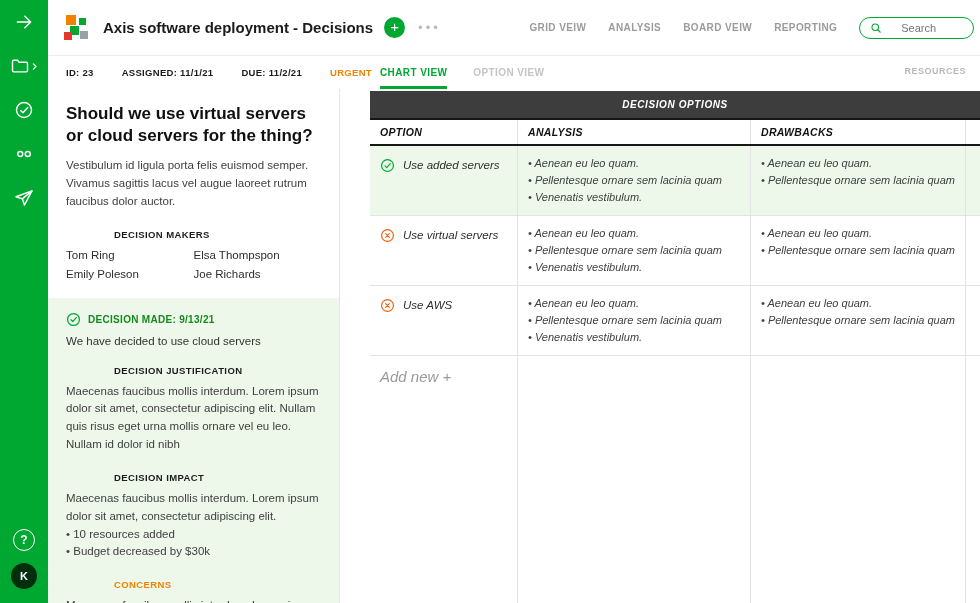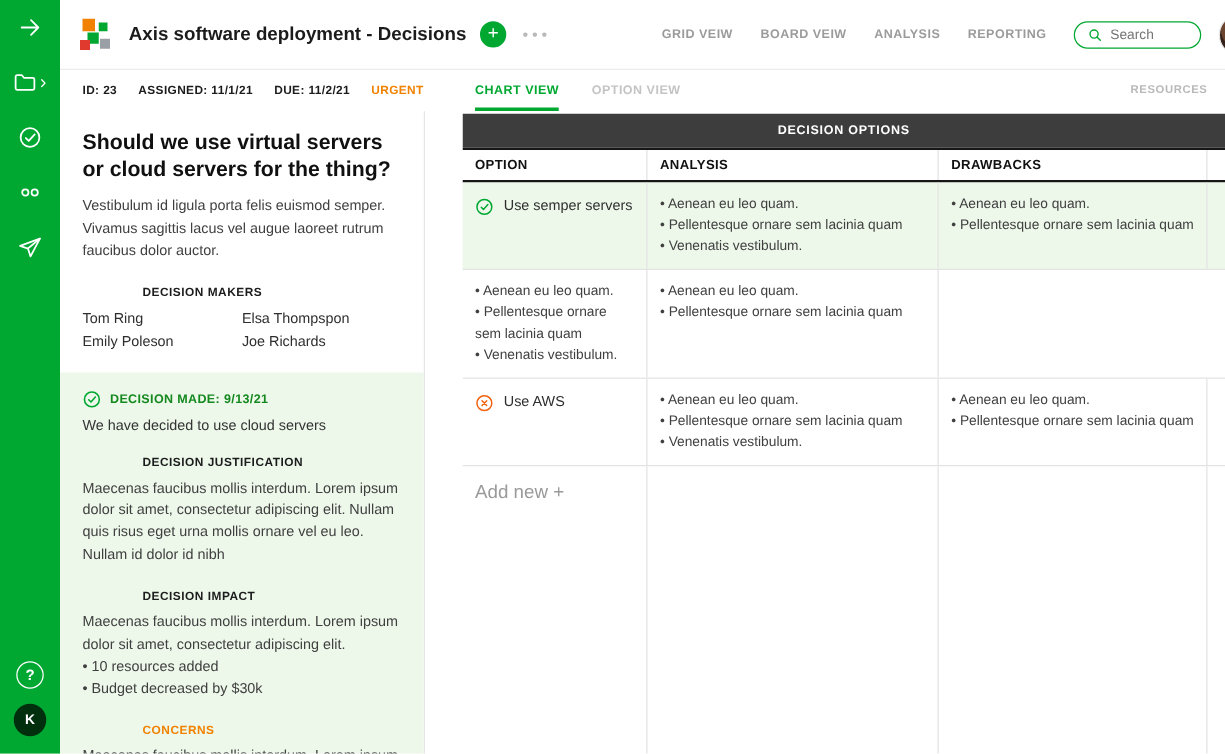--- a/index.html
+++ b/index.html
@@ -64,39 +64,39 @@
   .more-dots { margin-left: 13px; color: #B9B9B9; font-size: 13px; letter-spacing: 3px; cursor: pointer; }
   .nav { margin-left: auto; display: flex; height: 100%; gap: 22px; }
   .nav-item {
     display: flex; align-items: center; height: 100%;
     font-size: 10px; font-weight: bold; letter-spacing: 0.4px;
     color: #9B9B9B; cursor: pointer; white-space: nowrap;
   }
   .nav-item.active { color: var(--green); box-shadow: inset 0 -3px 0 var(--green); margin-top: 40px; }
   .search-pill {
     margin-left: 22px; height: 22px; border: 1px solid var(--green); border-radius: 12px;
-    display: flex; align-items: center; padding: 0 10px; gap: 6px; flex: 0 0 auto;
+    display: flex; align-items: center; padding: 0 10px; gap: 19px; flex: 0 0 auto;
   }
   .search-input {
     border: none; outline: none; width: 62px; font-size: 11px; color: #666;
     font-family: "Liberation Sans", sans-serif; background: transparent;
   }
   .avatar {
     margin-left: 14px; width: 34px; height: 34px; border-radius: 50%;
     border: 1px solid #E5E5E5; cursor: pointer; flex: 0 0 auto;
     background:
       radial-gradient(circle at 50% 36%, #E8B48F 0 33%, #6B4430 35% 58%, #33211A 60% 100%);
   }
 
   
   .subheader {
     position: absolute; left: 48px; top: 56px; right: 0; height: 33px;
     background: #fff; display: flex; align-items: center; padding: 0 16px 0 18px;
   }
-  .meta { display: flex; gap: 17px; align-items: center; }
+  .meta { display: flex; gap: 28px; align-items: center; }
   .meta-item { font-size: 9.5px; font-weight: bold; letter-spacing: 0.3px; color: #1C1C1C; white-space: nowrap; }
   .meta-item.urgent { color: var(--orange); }
   .view-tabs { position: absolute; left: 332px; top: 0; height: 100%; display: flex; gap: 26px; }
   .view-tab {
     display: flex; align-items: center; height: 100%;
     font-size: 10px; font-weight: bold; letter-spacing: 0.4px;
     color: #C4C4C4; cursor: pointer; white-space: nowrap;
   }
   .view-tab.active { color: var(--green); box-shadow: inset 0 -3px 0 var(--green); }
   .resources { position: absolute; right: 14px; top: 10px; font-size: 9px; font-weight: bold; letter-spacing: 0.5px; color: #B9B9B9; cursor: pointer; }
@@ -119,21 +119,21 @@
   .green-section { margin-top: 18px; flex: 1; background: var(--ltgreen); padding: 14px 18px; }
   .made-row { display: flex; align-items: center; gap: 7px; }
   .made-label { font-size: 10px; font-weight: bold; letter-spacing: 0.3px; color: #15891F; }
   .made-text { margin-top: 8px; font-size: 11.5px; color: #333; }
   .para { margin-top: 7px; font-size: 11.5px; color: #3F3F3F; line-height: 1.55; }
   .bullet-line { font-size: 11.5px; color: #3F3F3F; line-height: 1.55; }
 
   
   .right-panel {
     position: absolute; left: 370px; top: 89px; right: 0; bottom: 0;
-    background: #fff; display: flex; flex-direction: column; overflow: hidden;
+    background: #fff; display: flex; flex-direction: column; overflow: hidden; font-style: italic;
   }
   .dark-bar {
     margin-top: 2px; height: 27px; background: var(--darkbar); color: #fff;
     font-size: 10px; font-weight: bold; letter-spacing: 0.6px;
     display: flex; align-items: center; justify-content: center; flex: 0 0 auto;
   }
   .tbl-head {
     display: grid; grid-template-columns: 148px 233px 1fr 14px;
     border-top: 2px solid #161616; border-bottom: 2px solid #161616;
     height: 28px; align-items: center; flex: 0 0 auto;
@@ -210,22 +210,22 @@
       <span class="lg4"></span>
       <span class="lg5"></span>
   </div>
   <div class="title">Axis software deployment - Decisions</div>
   <div class="plus-btn">+</div>
   <div class="more-dots">•••</div>
 
   <div class="nav">
     <div class="nav-item active">DECISION 23</div>
     <div class="nav-item">GRID VEIW</div>
+    <div class="nav-item">ANALYSIS</div>
     <div class="nav-item">BOARD VEIW</div>
-    <div class="nav-item">ANALYSIS</div>
     <div class="nav-item">REPORTING</div>
   </div>
 
   <div class="search-pill">
     <svg width="12" height="12" viewBox="0 0 24 24" fill="none" stroke="#00A832" stroke-width="2.2" stroke-linecap="round">
         <circle cx="10.5" cy="10.5" r="6.5"></circle>
         <path d="M15.5 15.5L20.5 20.5"></path>
       </svg>
     <input class="search-input" type="text" placeholder="Search" style="">
   </div>
@@ -290,35 +290,42 @@
     <div class="th">DRAWBACKS</div>
     <div class="th-spacer"></div>
   </div>
 
   <div class="tbl-row highlight">
     <div class="cell opt-cell">
       <svg width="15" height="15" viewBox="0 0 24 24" fill="none" stroke="#00A832" stroke-width="1.9" stroke-linecap="round" stroke-linejoin="round">
           <circle cx="12" cy="12" r="9.5"></circle>
           <path d="M8 12.5l2.8 2.8L16.5 9"></path>
         </svg>
-      <span class="opt-label">Use semper servers</span>
+      <span class="opt-label">Use added servers</span>
     </div>
     <div class="cell bullets">
       <div>• Aenean eu leo quam.</div>
       <div>• Pellentesque ornare sem lacinia quam</div>
       <div>• Venenatis vestibulum.</div>
     </div>
     <div class="cell bullets">
       <div>• Aenean eu leo quam.</div>
       <div>• Pellentesque ornare sem lacinia quam</div>
     </div>
     <div class="cell cell-spacer"></div>
   </div>
 
   <div class="tbl-row">
+    <div class="cell opt-cell">
+      <svg width="15" height="15" viewBox="0 0 24 24" fill="none" stroke="#F2620F" stroke-width="1.9" stroke-linecap="round" stroke-linejoin="round">
+          <circle cx="12" cy="12" r="9.5"></circle>
+          <path d="M9 9l6 6M15 9l-6 6"></path>
+        </svg>
+      <span class="opt-label">Use virtual servers</span>
+    </div>
     <div class="cell bullets">
       <div>• Aenean eu leo quam.</div>
       <div>• Pellentesque ornare sem lacinia quam</div>
       <div>• Venenatis vestibulum.</div>
     </div>
     <div class="cell bullets">
       <div>• Aenean eu leo quam.</div>
       <div>• Pellentesque ornare sem lacinia quam</div>
     </div>
     <div class="cell cell-spacer"></div>

